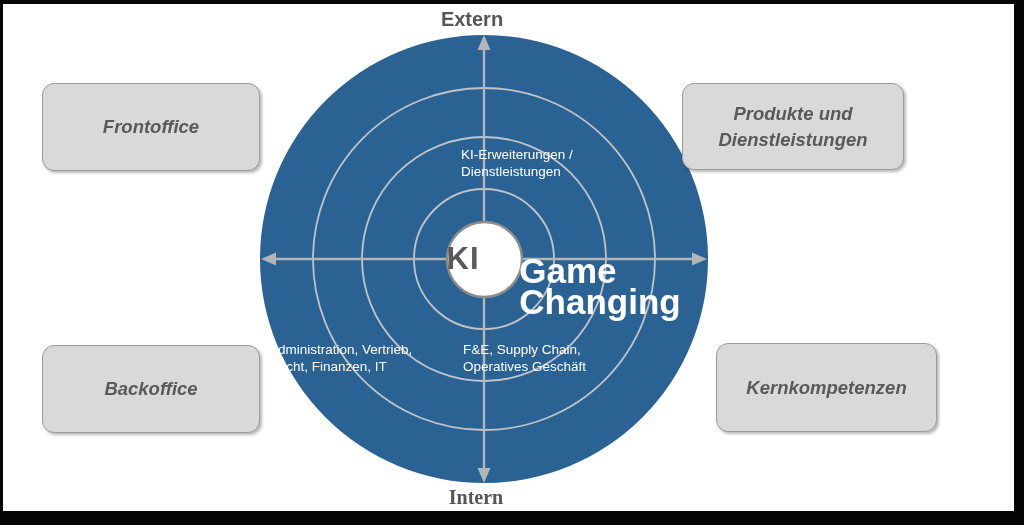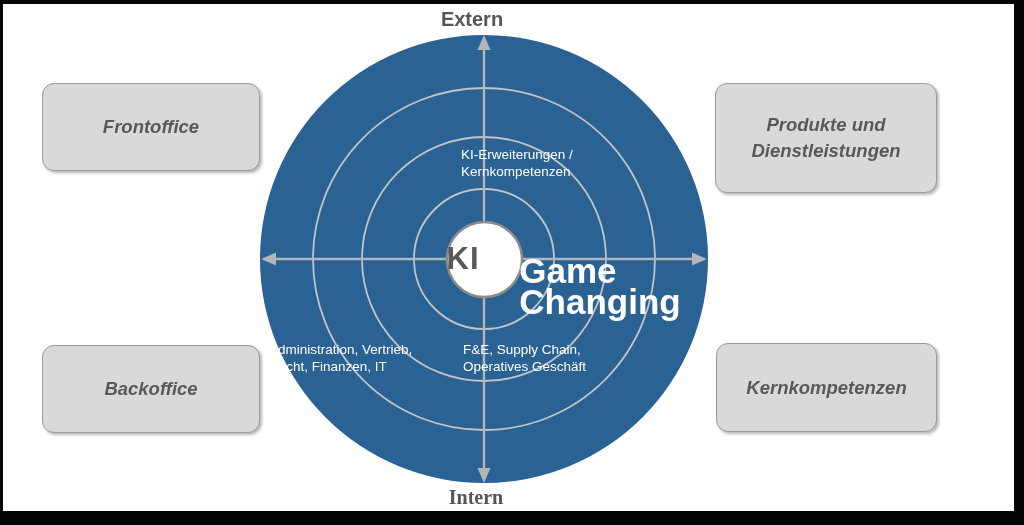--- a/index.html
+++ b/index.html
@@ -77,21 +77,21 @@
     box-shadow: 2px 2px 3px rgba(0,0,0,0.28);
     display: flex; align-items: center; justify-content: center;
     text-align: center;
     color: var(--box-text, #595959);
     font-size: 18.5px; font-weight: bold; font-style: italic;
     line-height: 26px;
     white-space: pre-line;
     box-sizing: border-box;
   }
   #box-frontoffice { left: 42px; top: 83px; width: 218px; height: 88px; font-style: italic; }
-  #box-produkte    { left: 715px; top: 83px; width: 222px; height: 110px; }
+  #box-produkte    { left: 682px; top: 83px; width: 222px; height: 87px; }
   #box-backoffice  { left: 42px; top: 345px; width: 218px; height: 88px; }
   #box-kern        { left: 716px; top: 343px; width: 221px; height: 89px; }
 </style>
 </head>
 <body>
 
 <div id="stage">
   <div id="slide"></div>
 
   <svg id="bullseye-svg" viewBox="0 0 1024 525">
@@ -108,21 +108,21 @@
     <polygon class="axis-head" points="261,259 276,252.5 276,265.5"></polygon>
     <polygon class="axis-head" points="707,259 692,252.5 692,265.5"></polygon>
 
     <circle class="hub" cx="484.5" cy="259.5" r="37.5"></circle>
   </svg>
 
   <div class="overlay pole-label" id="extern-label">Extern</div>
   <div class="overlay pole-label" id="intern-label">Intern</div>
 
   <div class="overlay quad-label" id="quad-top-right">KI-Erweiterungen /
-Kernkompetenzen</div>
+Dienstleistungen</div>
   <div class="overlay quad-label" id="quad-bottom-left">Administration, Vertrieb,
 Recht, Finanzen, IT</div>
   <div class="overlay quad-label" id="quad-bottom-right">F&amp;E, Supply Chain,
 Operatives Geschäft</div>
 
   <div class="overlay zone-label" id="game-changing-label">Game
 Changing</div>
 
   <div id="ki-label">KI</div>
 

